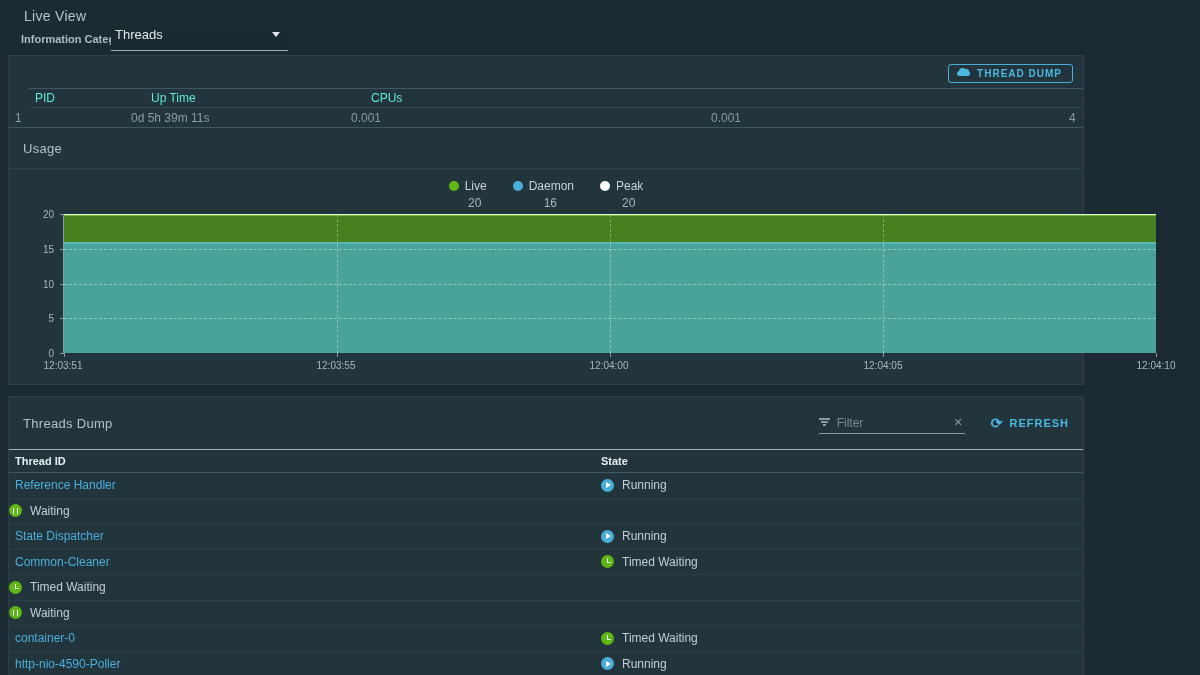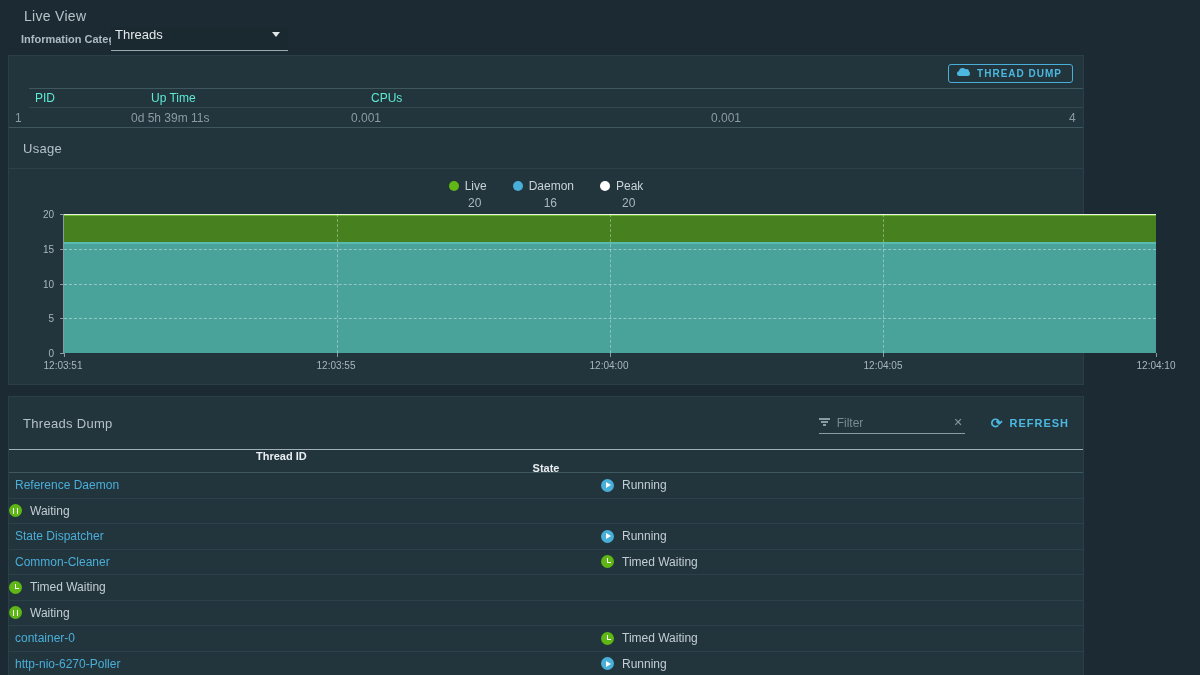--- a/index.html
+++ b/index.html
@@ -69,22 +69,22 @@
   .filter-icon::before { content:""; position:absolute; left:2px; top:1px; width:7px; border-top:2px solid #8b9ba4; }
   .filter-icon::after  { content:""; position:absolute; left:4px; top:4px; width:3px; border-top:2px solid #8b9ba4; }
   .filter-input { flex:1; min-width:0; background:transparent; border:none; outline:none; font-size:12px; color:#e3e8ea; font-family:"Liberation Sans",sans-serif; }
   .filter-input::placeholder { color:#7a8a93; }
   .clear-x { font-size:11px; color:#8b9ba4; cursor:pointer; padding:0 2px; }
   .refresh-btn { display:flex; align-items:center; gap:7px; background:none; border:none; color:#4cb8e0; cursor:pointer; font-family:"Liberation Sans",sans-serif; }
   .refresh-glyph { font-size:14px; font-weight:700; line-height:1; }
   .refresh-label { font-size:11px; font-weight:700; letter-spacing:1px; }
 
   .ttable-head { display:flex; height:24px; align-items:center; border-top:1px solid #9fb0b8; border-bottom:1px solid #3f575f;
-                 font-size:11px; font-weight:700; color:#e8eef1;flex-direction:column; }
-  .tc1 { width:592px; padding-left:6px; } .tc2 { flex:1;text-align:right; }
+                 font-size:11px; font-weight:700; color:#e8eef1; }
+  .tc1 { width:592px; padding-left:6px; } .tc2 { flex:1; }
   .trow { display:flex; height:25.5px; align-items:center; border-bottom:1px solid #2b404a; font-size:12px; }
   .thread-link { color:#4aaed9; cursor:pointer; }
   .state-cell { display:flex; align-items:center; color:#c3ced4; }
 
   .state-icon { width:13px; height:13px; border-radius:50%; position:relative; margin-right:8px; flex:none; display:inline-block; }
   .state-icon.running { background:#49afd9; }
   .state-icon.running::after { content:""; position:absolute; left:5px; top:3.5px;
         border-left:5px solid #fff; border-top:3px solid transparent; border-bottom:3px solid transparent; }
   .state-icon.waiting { background:#5eb715; }
   .state-icon.waiting::after { content:""; position:absolute; left:4px; top:3.5px; width:5px; height:6px;
@@ -203,21 +203,21 @@
     </button>
   </div>
 
   <div class="ttable-head">
     <div class="tc1">Thread ID</div>
     <div class="tc2">State</div>
   </div>
 
   <div>
     <div class="trow">
-      <div class="tc1"><span class="thread-link">Reference Daemon</span></div>
+      <div class="tc1"><span class="thread-link">Reference Handler</span></div>
       <div class="tc2 state-cell">
           <span class="state-icon running"></span>
           <span>Running</span>
         </div>
     </div>
     <div class="trow">
       <div class="tc2 state-cell">
           <span class="state-icon waiting"></span>
           <span>Waiting</span>
         </div>
@@ -249,20 +249,20 @@
         </div>
     </div>
     <div class="trow">
       <div class="tc1"><span class="thread-link">container-0</span></div>
       <div class="tc2 state-cell">
           <span class="state-icon timed"></span>
           <span>Timed Waiting</span>
         </div>
     </div>
     <div class="trow">
-      <div class="tc1"><span class="thread-link">http-nio-6270-Poller</span></div>
+      <div class="tc1"><span class="thread-link">http-nio-4590-Poller</span></div>
       <div class="tc2 state-cell">
           <span class="state-icon running"></span>
           <span>Running</span>
         </div>
     </div>
   </div>
 </div>
 
 </body></html>

